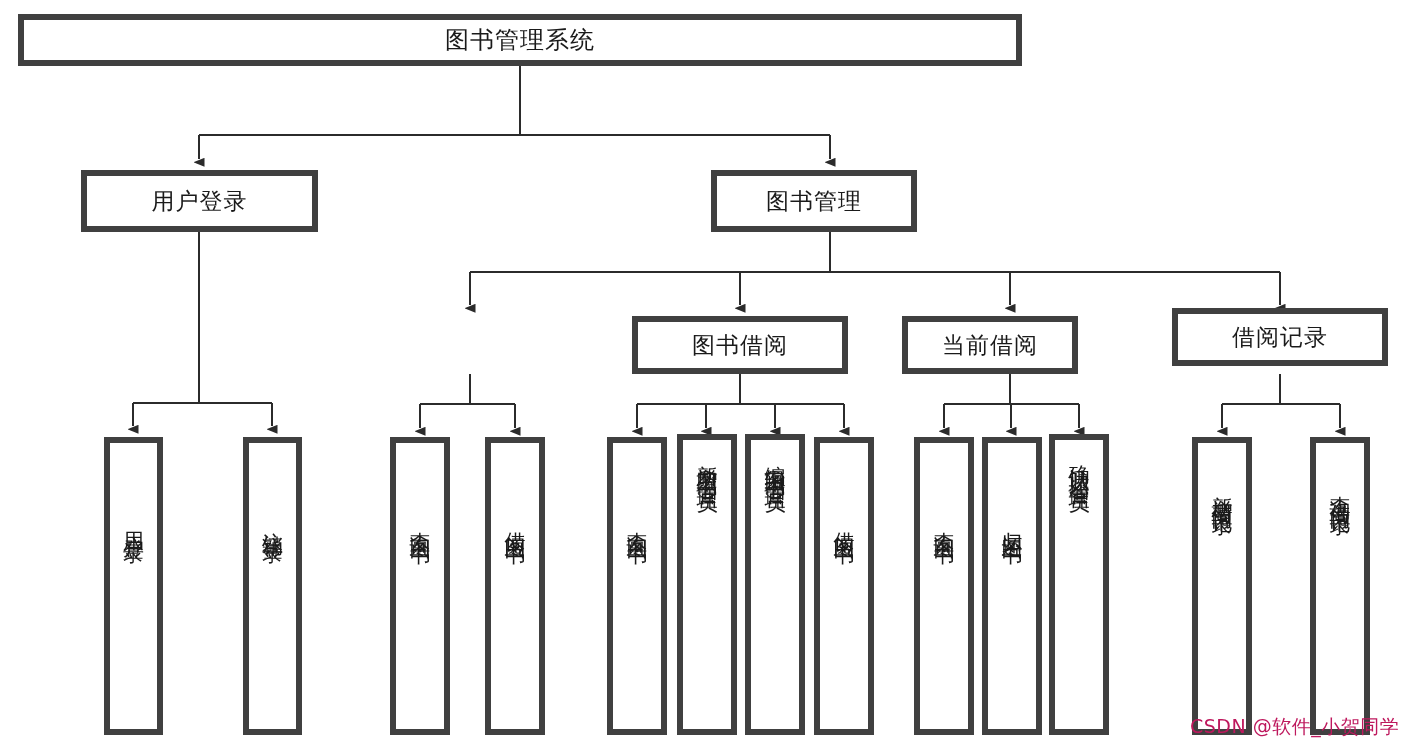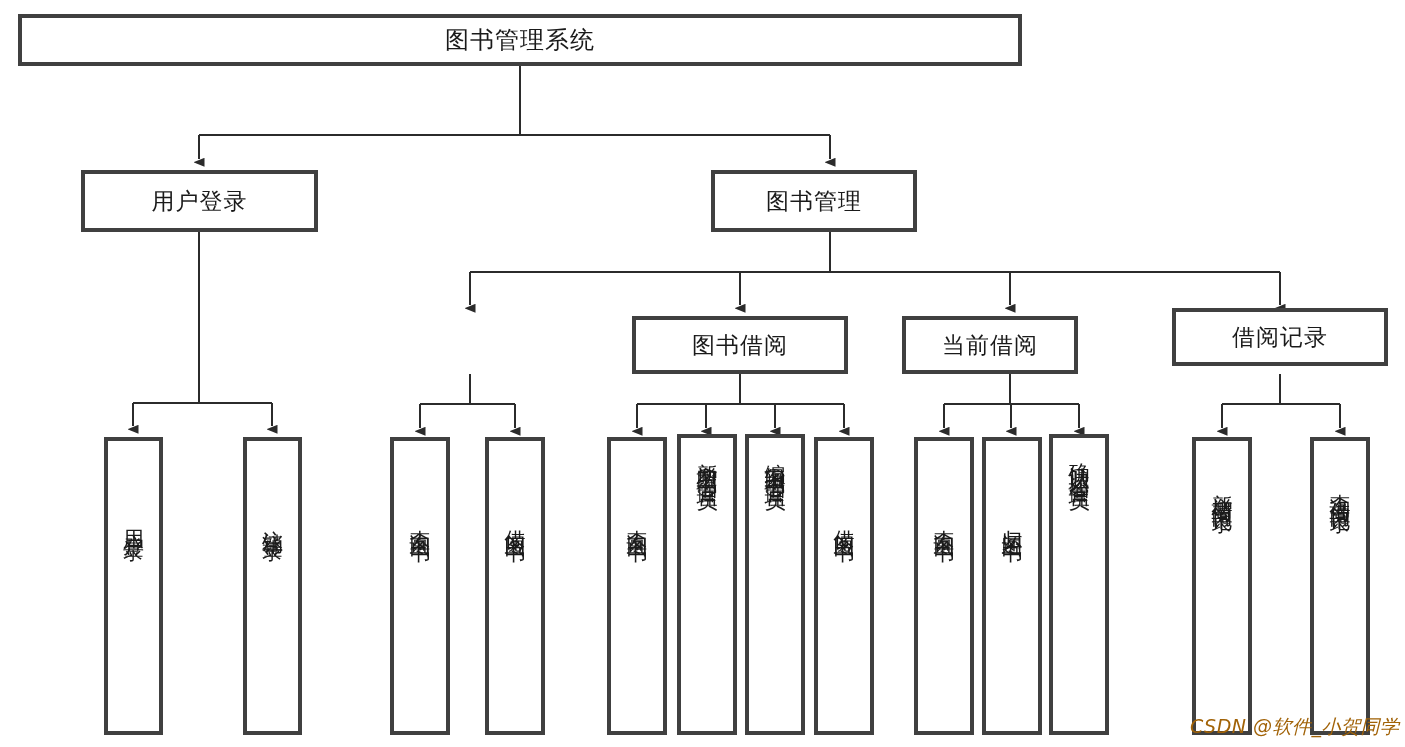--- a/index.html
+++ b/index.html
@@ -7,21 +7,21 @@
     width:1405px;height:747px;
     background:#ffffff;
     font-family:"DejaVu Sans","Liberation Sans",sans-serif;
     overflow:hidden;
   }
   #diagram{position:relative;width:1405px;height:747px;}
   svg#wires{position:absolute;left:0;top:0;width:1405px;height:747px;}
   .node{
     position:absolute;
     box-sizing:border-box;
-    border:4px solid #404040;
+    border:6px solid #404040;
     background:#ffffff;
     color:#1a1a1a;
     display:flex;
     align-items:center;
     justify-content:center;
     text-align:center;
   }
   .node.h{ 
     font-size:23px;
     letter-spacing:1px;
@@ -38,25 +38,24 @@
     writing-mode:vertical-rl;
     text-orientation:upright;
     letter-spacing:4px;
     line-height:1.05;
     display:block;
     white-space:nowrap;
   }
   .watermark{
     position:absolute;
     font-size:19px;
-    color:#a16207;
+    color:#be185d;
     letter-spacing:0.5px;
     white-space:nowrap;
     font-family:"DejaVu Sans","Liberation Sans",sans-serif;
-    font-style:italic;
   }
 </style>
 </head>
 <body>
 
 <div id="diagram">
 
   <svg id="wires" viewBox="0 0 1405 747" xmlns="http://www.w3.org/2000/svg">
     <defs>
       <marker id="arrow" markerWidth="9" markerHeight="11" refX="1.2" refY="5.5" orient="auto" markerUnits="userSpaceOnUse">

